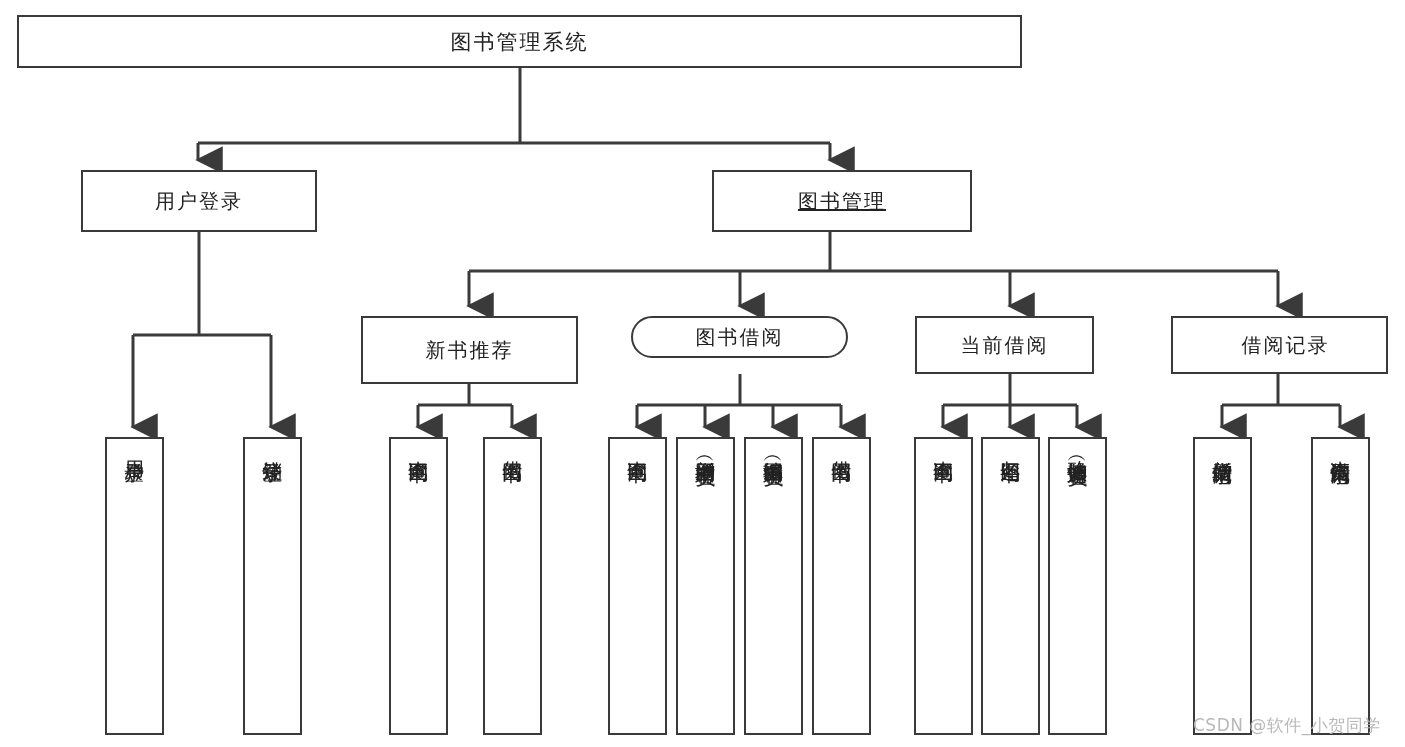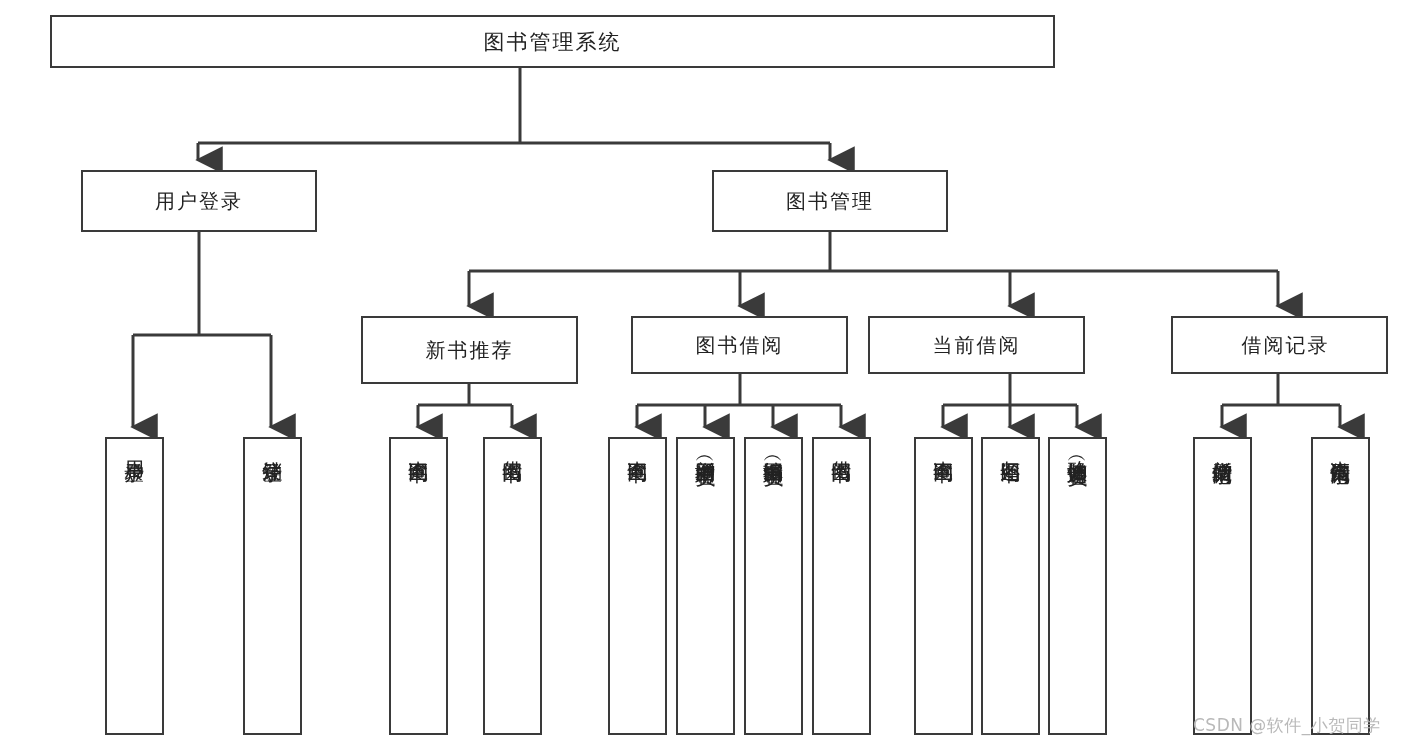--- a/index.html
+++ b/index.html
@@ -120,38 +120,38 @@
       <path d="M 1010 405 L 1010 427" marker-end="url(#arrow)"></path>
       <path d="M 1077 405 L 1077 427" marker-end="url(#arrow)"></path>
 
       <path d="M 1278 374 L 1278 405"></path>
       <path d="M 1222 405 L 1340 405"></path>
       <path d="M 1222 405 L 1222 427" marker-end="url(#arrow)"></path>
       <path d="M 1340 405 L 1340 427" marker-end="url(#arrow)"></path>
     </g>
   </svg>
 
-  <div class="node root" style="left: 17px; top: 15px; width: 1005px; height: 53px; margin-left: 33px;">
+  <div class="node root" style="left: 17px; top: 15px; width: 1005px; height: 53px;">
     <span class="htext">图书管理系统</span>
   </div>
 
   <div class="node lvl2" style="left: 81px; top: 170px; width: 236px; height: 62px;">
     <span class="htext">用户登录</span>
   </div>
-  <div class="node lvl2" style="left: 712px; top: 170px; width: 236px; height: 62px;">
+  <div class="node lvl2" style="left: 712px; top: 170px; width: 260px; height: 62px; text-decoration: underline;">
     <span class="htext">图书管理</span>
   </div>
 
   <div class="node lvl3" style="left: 361px; top: 316px; width: 217px; height: 68px;">
     <span class="htext">新书推荐</span>
   </div>
-  <div class="node lvl3" style="left: 631px; top: 316px; width: 217px; height: 58px;">
+  <div class="node lvl3" style="left: 631px; top: 316px; width: 217px; height: 42px; border-radius: 21px;">
     <span class="htext">图书借阅</span>
   </div>
-  <div class="node lvl3" style="left: 868px; top: 316px; width: 217px; height: 58px;">
+  <div class="node lvl3" style="left: 915px; top: 316px; width: 179px; height: 58px;">
     <span class="htext">当前借阅</span>
   </div>
   <div class="node lvl3" style="left: 1171px; top: 316px; width: 217px; height: 58px; padding-left: 12px;">
     <span class="htext">借阅记录</span>
   </div>
 
   <div class="node leaf" style="left: 105px; top: 437px; width: 59px; height: 298px;">
     <span class="vtext">用户登录</span>
   </div>
   <div class="node leaf" style="left: 243px; top: 437px; width: 59px; height: 298px;">

